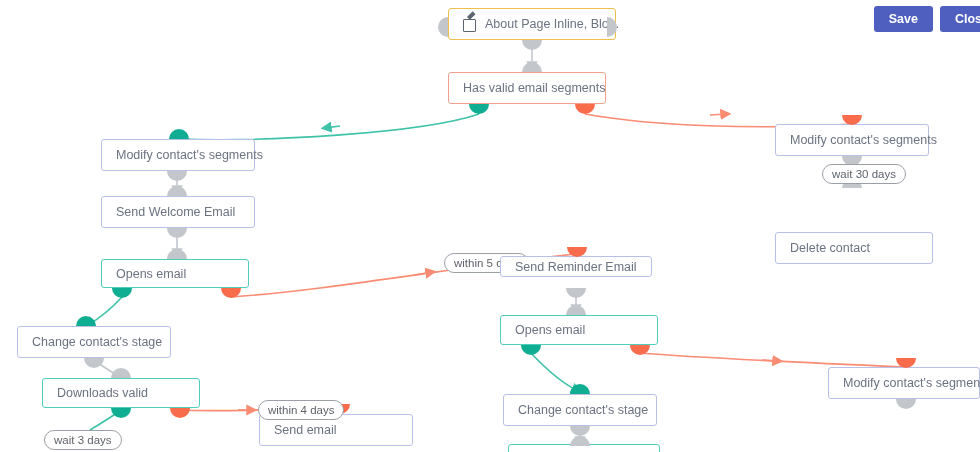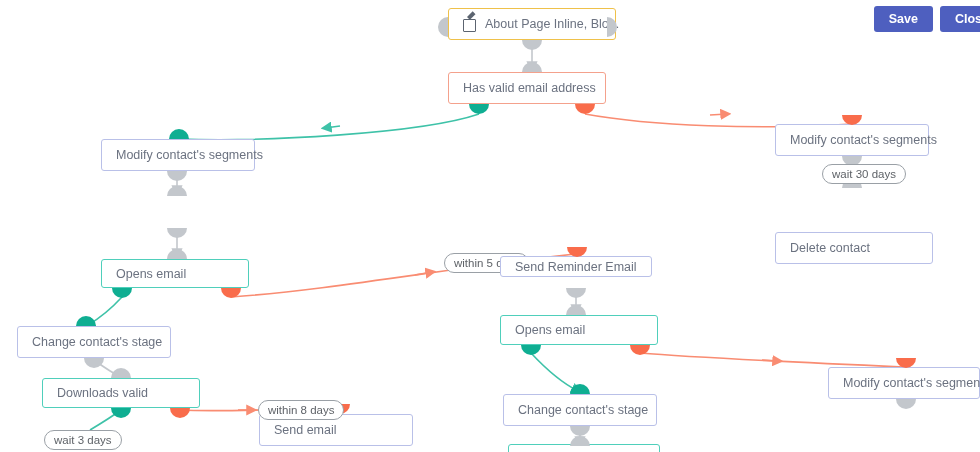--- a/index.html
+++ b/index.html
@@ -169,32 +169,35 @@
 
   <div class="node start" style="left:448px; top:8px; width:168px; height:32px;">
     <span class="edit-icon"></span>
     <span>About Page Inline, Blo...</span>
   </div>
   <div class="dot down gray" style="left:522px; top:40px;"></div>
   <div class="dot down gray" style="left:438px; top:17px; width:10px; height:20px; border-radius:10px 0 0 10px;"></div>
   <div class="dot down gray" style="left:607px; top:17px; width:10px; height:20px; border-radius:0 10px 10px 0;"></div>
 
   <div class="node decision" style="left:448px; top:72px; width:158px; height:32px;">
-    <span>Has valid email address</span>
+    <span>Has valid email segments</span>
   </div>
   <div class="dot up gray" style="left:522px; top:62px;"></div>
   <div class="dot down teal" style="left:469px; top:104px;"></div>
   <div class="dot down orange" style="left:575px; top:104px;"></div>
 
   <div class="node" style="left:101px; top:139px; width:154px; height:32px;">
     <span>Modify contact's segments</span>
   </div>
   <div class="dot up teal" style="left:169px; top:129px;"></div>
   <div class="dot down gray" style="left:167px; top:171px;"></div>
 
+  <div class="node" style="left:101px; top:196px; width:154px; height:32px;">
+    <span>Send Welcome Email</span>
+  </div>
   <div class="dot up gray" style="left:167px; top:186px;"></div>
   <div class="dot down gray" style="left:167px; top:228px;"></div>
 
   <div class="node trigger" style="left:101px; top:259px; width:148px; height:29px;">
     <span>Opens email</span>
   </div>
   <div class="dot up gray" style="left:167px; top:249px;"></div>
   <div class="dot down teal" style="left:112px; top:288px;"></div>
   <div class="dot down orange" style="left:221px; top:288px;"></div>
 
@@ -257,21 +260,21 @@
   <div class="dot down orange" style="left:896px; top:358px;"></div>
   <div class="dot down gray" style="left:896px; top:399px;"></div>
 
   <div class="pill" style="left:822px; top:164px;">
     <span>wait 30 days</span>
   </div>
   <div class="pill behind" style="left:444px; top:253px;">
     <span>within 5 da...</span>
   </div>
   <div class="pill" style="left:258px; top:400px;">
-    <span>within 8 days</span>
+    <span>within 4 days</span>
   </div>
   <div class="pill" style="left:44px; top:430px;">
     <span>wait 3 days</span>
   </div>
 
   <div class="btn-bar">
     <button class="btn">Save</button>
     <button class="btn clipped">Close</button>
   </div>
 

